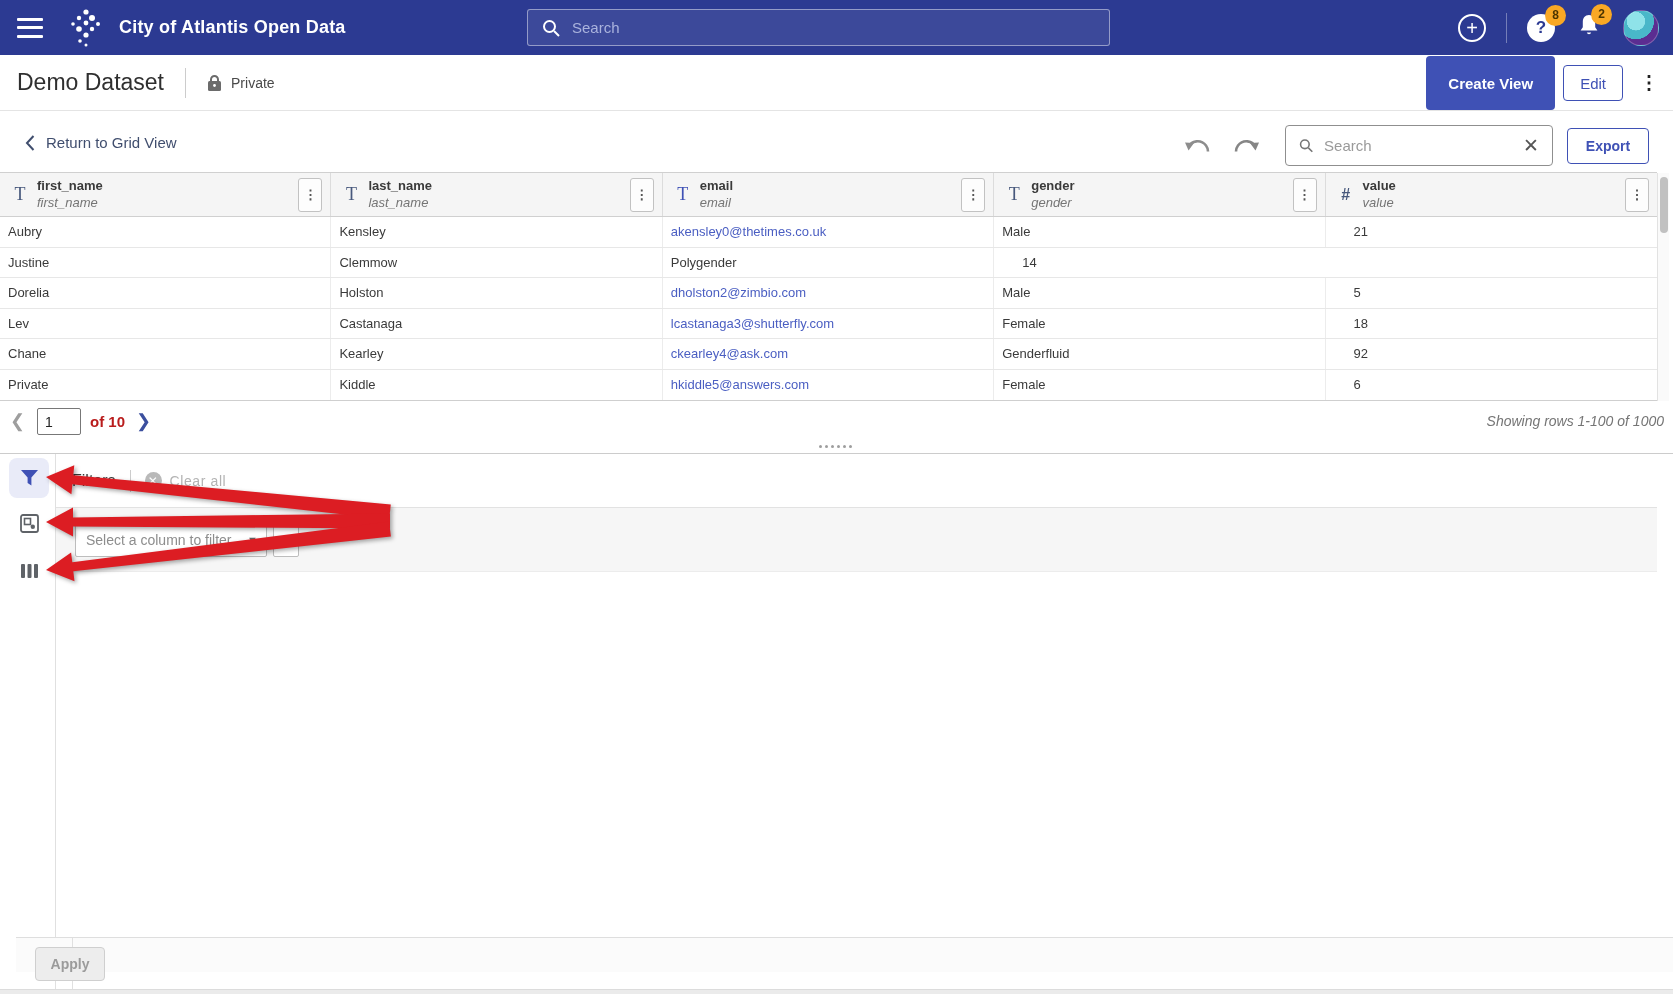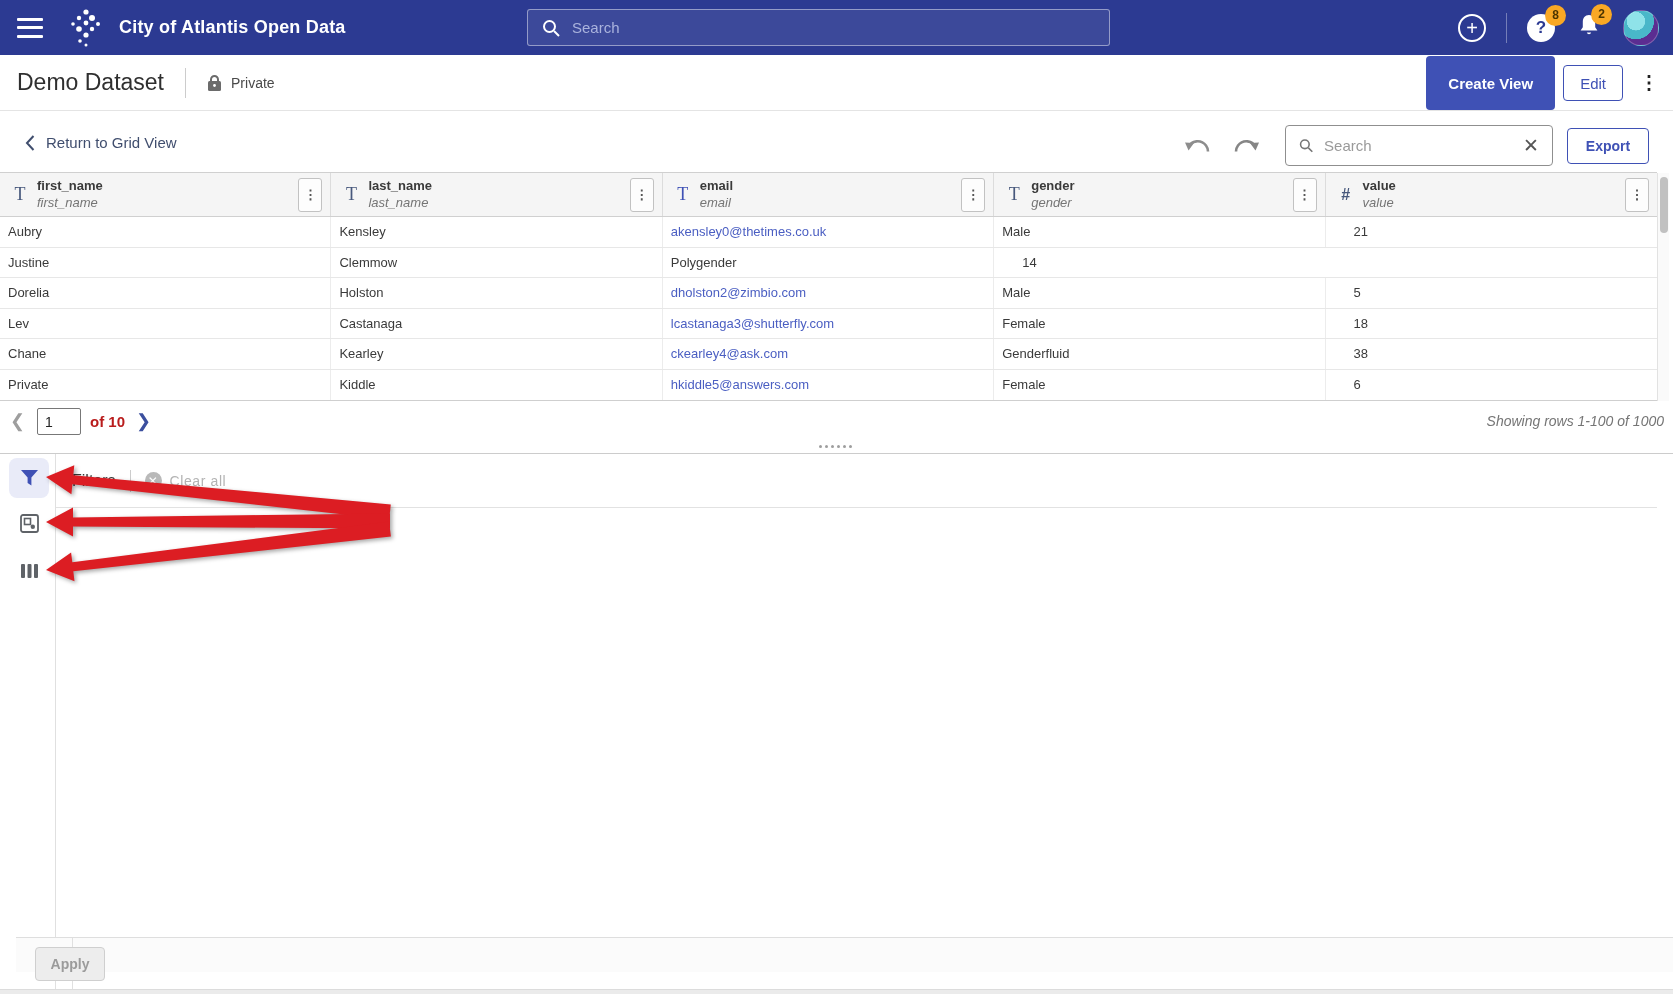--- a/index.html
+++ b/index.html
@@ -337,21 +337,21 @@
         <div class="cell">Castanaga</div>
         <div class="cell link">lcastanaga3@shutterfly.com</div>
         <div class="cell">Female</div>
         <div class="cell">18</div>
       </div>
       <div class="grid-row">
         <div class="cell">Chane</div>
         <div class="cell">Kearley</div>
         <div class="cell link">ckearley4@ask.com</div>
         <div class="cell">Genderfluid</div>
-        <div class="cell">38</div>
+        <div class="cell">92</div>
       </div>
       <div class="grid-row">
         <div class="cell">Private</div>
         <div class="cell">Kiddle</div>
         <div class="cell link">hkiddle5@answers.com</div>
         <div class="cell">Female</div>
         <div class="cell">6</div>
       </div>
     </div>
   <div class="v-scrollbar">
@@ -397,20 +397,27 @@
       </div>
     </div>
     <div class="vqe-header">
       <div class="vqe-title">Filters</div>
       <div class="vqe-hdiv"></div>
       <div class="clear-all">
         <div class="clear-x">✕</div>
         <span>Clear all</span>
       </div>
     </div>
+    <div class="filter-band">
+      <div class="col-select">
+        <span>Select a column to filter...</span>
+        <div class="chev">▼</div>
+      </div>
+      <div class="sel-kebab">⋮</div>
+    </div>
     <div class="vqe-footer">
       <button class="apply-btn">Apply</button>
     </div>
     <div class="bottom-strip"></div>
   </div>
 
   <svg class="arrows-svg" id="arrows" viewBox="0 0 1673 994">
       <polygon points="390.8,504.5 73.3,475.3 74.3,465.3 46.0,477.0 71.4,494.2 72.4,484.2 389.2,519.5" fill="#dc1d23"></polygon>
       <polygon points="390.0,513.5 73.0,517.4 73.0,507.4 46.0,522.0 73.0,536.4 73.0,526.4 390.0,528.5" fill="#dc1d23"></polygon>
       <polygon points="389.1,521.6 72.3,562.3 71.1,552.4 46.0,570.0 74.5,581.2 73.3,571.3 390.9,536.4" fill="#dc1d23"></polygon>

